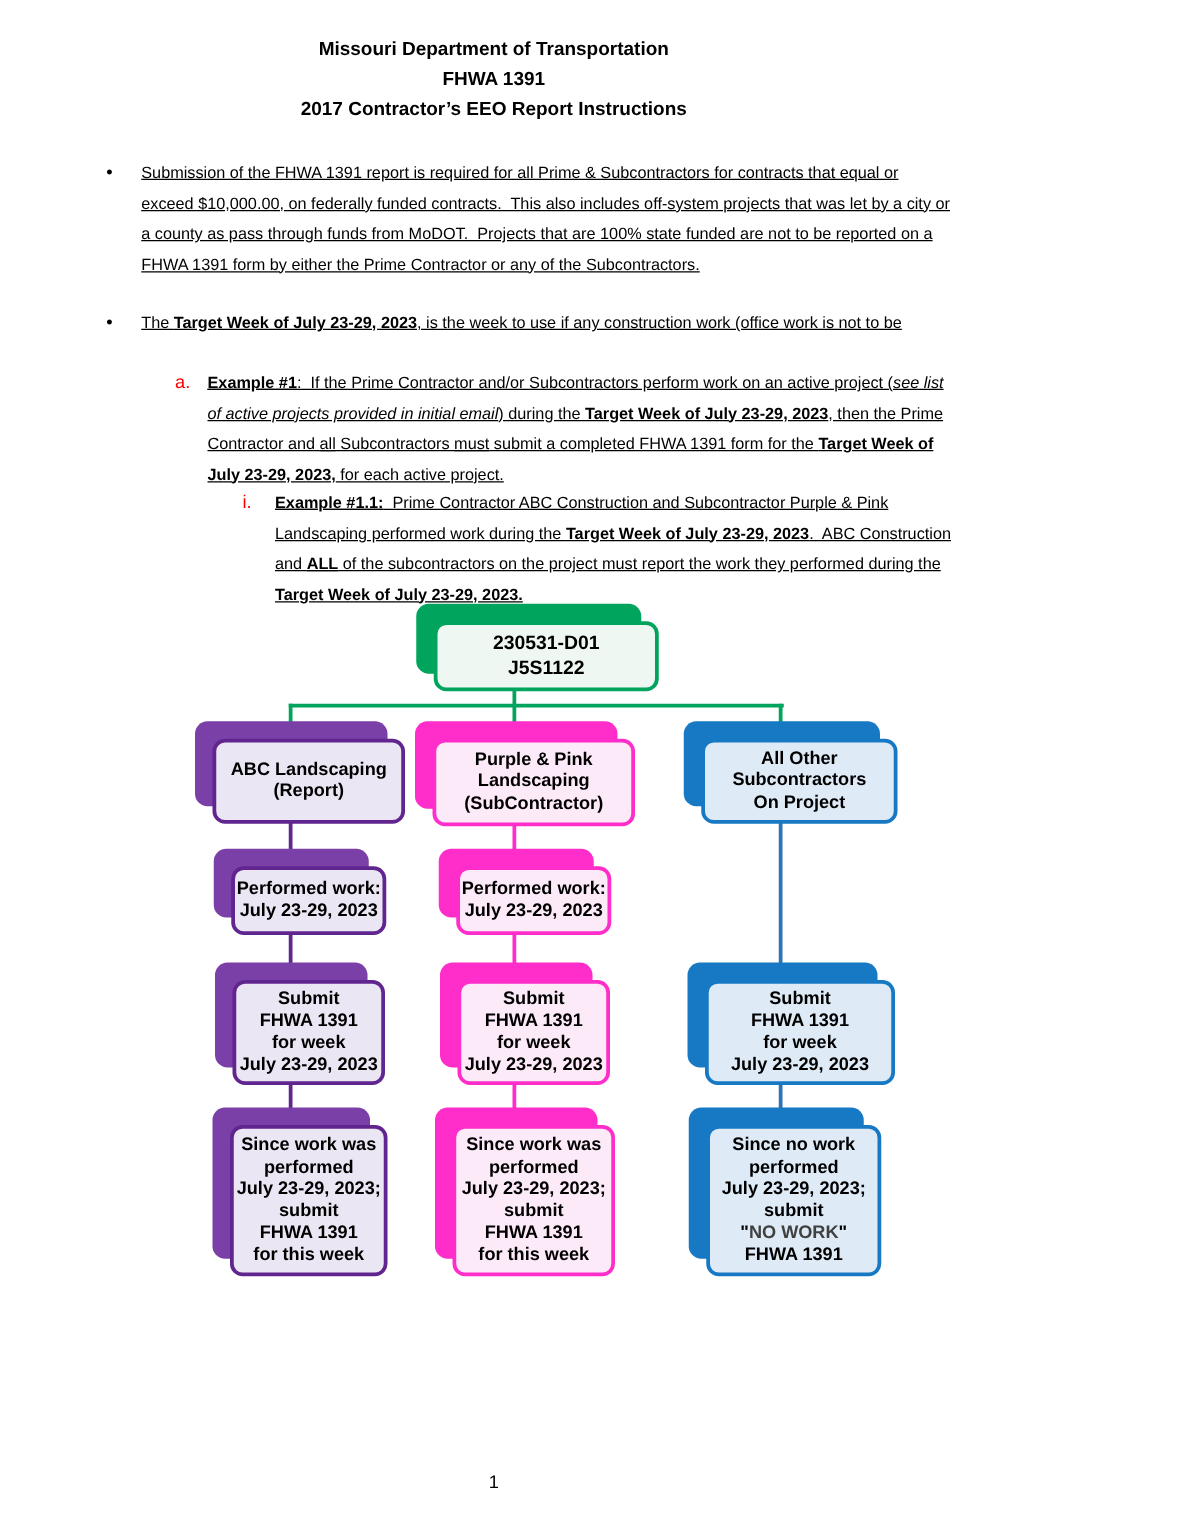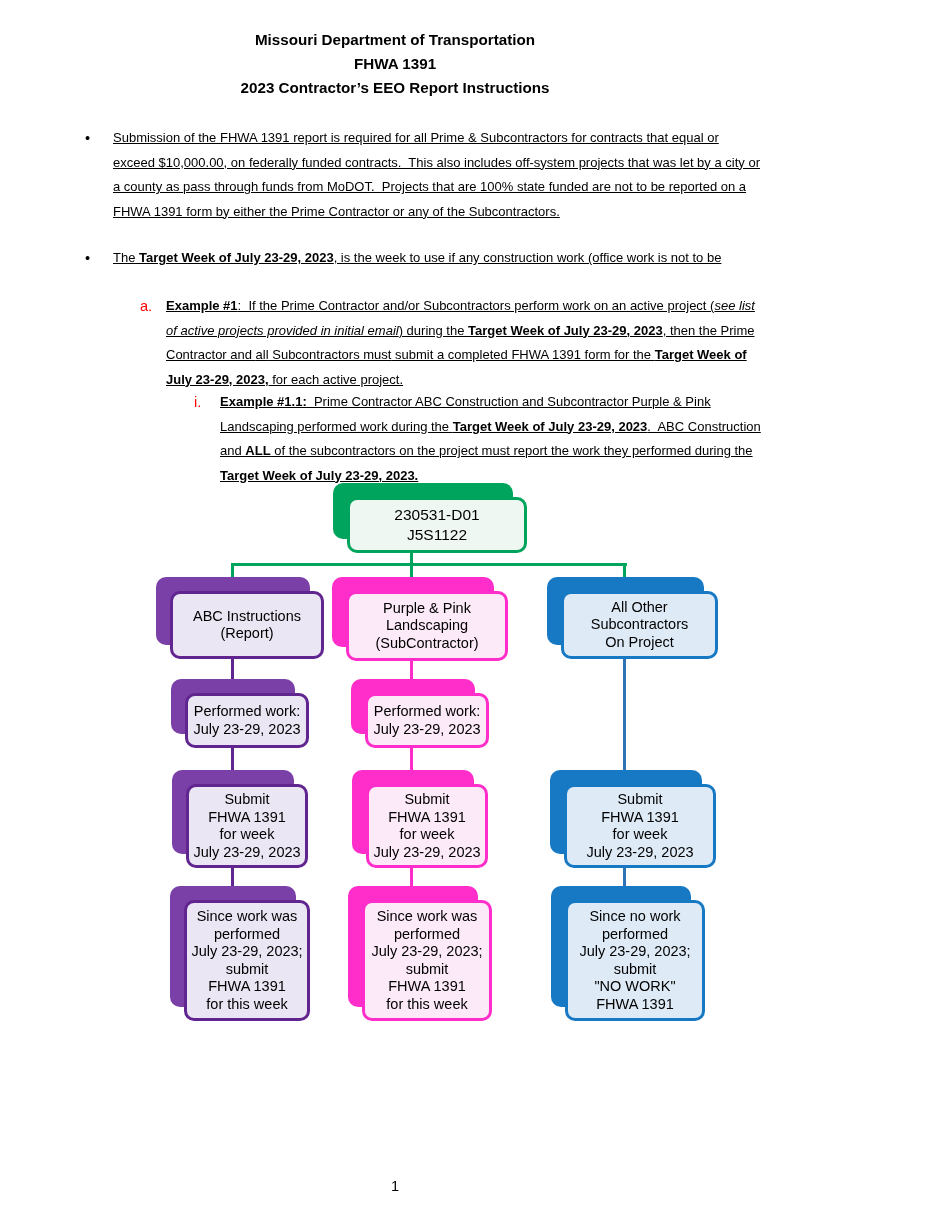--- a/index.html
+++ b/index.html
@@ -13,21 +13,21 @@
   .b{font-weight:bold;}
   .i{font-style:italic;}
   .u{text-decoration:underline;}
   
   .line{position:absolute;z-index:1;}
   .node{position:absolute;z-index:2;}
   .node .back{position:absolute;left:0;top:0;width:100%;height:100%;border-radius:10px;}
   .node .front{position:absolute;left:14px;top:14px;width:100%;height:100%;
                border-radius:10px;border:3px solid;box-sizing:border-box;
                display:flex;align-items:center;justify-content:center;text-align:center;}
-  .ntext{font-weight:normal;font-size:14.5px;line-height:17.5px;white-space:pre;}
+  .ntext{font-weight:bold;font-size:14.5px;line-height:17.5px;white-space:pre;}
   .node.root .ntext{font-size:15.5px;line-height:20px;}
   .green .back{background:var(--green);}
   .green .front{background:var(--green_fill);border-color:var(--green);}
   .purple .back{background:var(--purple);}
   .purple .front{background:var(--purple_fill);border-color:var(--purple_border);}
   .pink .back{background:var(--pink);}
   .pink .front{background:var(--pink_fill);border-color:var(--pink);}
   .blue .back{background:var(--blue);}
   .blue .front{background:var(--blue_fill);border-color:var(--blue);}
   .bg-green{background:var(--green);}
@@ -37,21 +37,21 @@
   .pagenum{position:absolute;left:0;right:0;top:1178px;text-align:center;font-size:14.6px;}
 </style>
 </head>
 <body>
 
 <div class="page">
 
   <div class="title">
     <div>Missouri Department of Transportation</div>
     <div>FHWA 1391</div>
-    <div>2023 Contractor’s EEO Report Instructions</div>
+    <div>2017 Contractor’s EEO Report Instructions</div>
   </div>
 
   <div class="marker" style="left:85px;top:126px;">•</div>
   <div class="rich" style="left:113px;top:126px;"><span>Submission of the FHWA 1391 report is required for all Prime &amp; Subcontractors for contracts that equal or</span><br><span>exceed $10,000.00, on federally funded contracts.  This also includes off-system projects that was let by a city or</span><br><span>a county as pass through funds from MoDOT.  Projects that are 100% state funded are not to be reported on a</span><br><span>FHWA 1391 form by either the Prime Contractor or any of the Subcontractors.</span></div>
 
   <div class="marker" style="left:85px;top:246px;">•</div>
   <div class="rich" style="left:113px;top:246px;"><span>The </span><span class="b">Target Week of July 23-29, 2023</span><span>, is the week to use if any construction work (office work is not to be</span><br></div>
 
   <div class="marker red" style="left:140px;top:294px;">a.</div>
   <div class="rich" style="left:166px;top:294px;"><span class="b u">Example #1</span><span>:  If the Prime Contractor and/or Subcontractors perform work on an active project (</span><span class="i">see list</span><br><span class="i">of active projects provided in initial email</span><span>) during the </span><span class="b">Target Week of July 23-29, 2023</span><span>, then the Prime</span><br><span>Contractor and </span><span class="u">all</span><span> Subcontractors </span><span class="u">must</span><span> submit a completed FHWA 1391 form for the </span><span class="b">Target Week of</span><br><span class="b">July 23-29, 2023,</span><span> for each active project.</span></div>
@@ -70,21 +70,21 @@
   <div class="node root green" style="left:333px;top:483px;width:180px;height:56px;">
     <div class="back"></div>
     <div class="front">
         <div class="ntext"><span>230531-D01</span><br><span>J5S1122</span></div>
       </div>
   </div>
 
   <div class="node purple" style="left:156px;top:577px;width:154px;height:68px;">
     <div class="back"></div>
     <div class="front">
-        <div class="ntext"><span>ABC Instructions</span><br><span>(Report)</span></div>
+        <div class="ntext"><span>ABC Landscaping</span><br><span>(Report)</span></div>
       </div>
   </div>
   <div class="node blue" style="left:547px;top:577px;width:157px;height:68px;">
     <div class="back"></div>
     <div class="front">
         <div class="ntext"><span>All Other</span><br><span>Subcontractors</span><br><span>On Project</span></div>
       </div>
   </div>
   <div class="node pink" style="left:332px;top:577px;width:162px;height:70px;">
     <div class="back"></div>
@@ -133,19 +133,19 @@
   </div>
   <div class="node pink" style="left:348px;top:886px;width:130px;height:121px;">
     <div class="back"></div>
     <div class="front">
         <div class="ntext"><span>Since work was</span><br><span>performed</span><br><span>July 23-29, 2023;</span><br><span>submit</span><br><span>FHWA 1391</span><br><span>for this week</span></div>
       </div>
   </div>
   <div class="node blue" style="left:551px;top:886px;width:140px;height:121px;">
     <div class="back"></div>
     <div class="front">
-        <div class="ntext"><span>Since no work</span><br><span>performed</span><br><span>July 23-29, 2023;</span><br><span>submit</span><br><span>"</span><span style="color: #000000;">NO WORK</span><span>"</span><br><span>FHWA 1391</span></div>
+        <div class="ntext"><span>Since no work</span><br><span>performed</span><br><span>July 23-29, 2023;</span><br><span>submit</span><br><span>"</span><span style="color: #404040;">NO WORK</span><span>"</span><br><span>FHWA 1391</span></div>
       </div>
   </div>
 
   <div class="pagenum">1</div>
 
 </div>
 
 </body></html>

